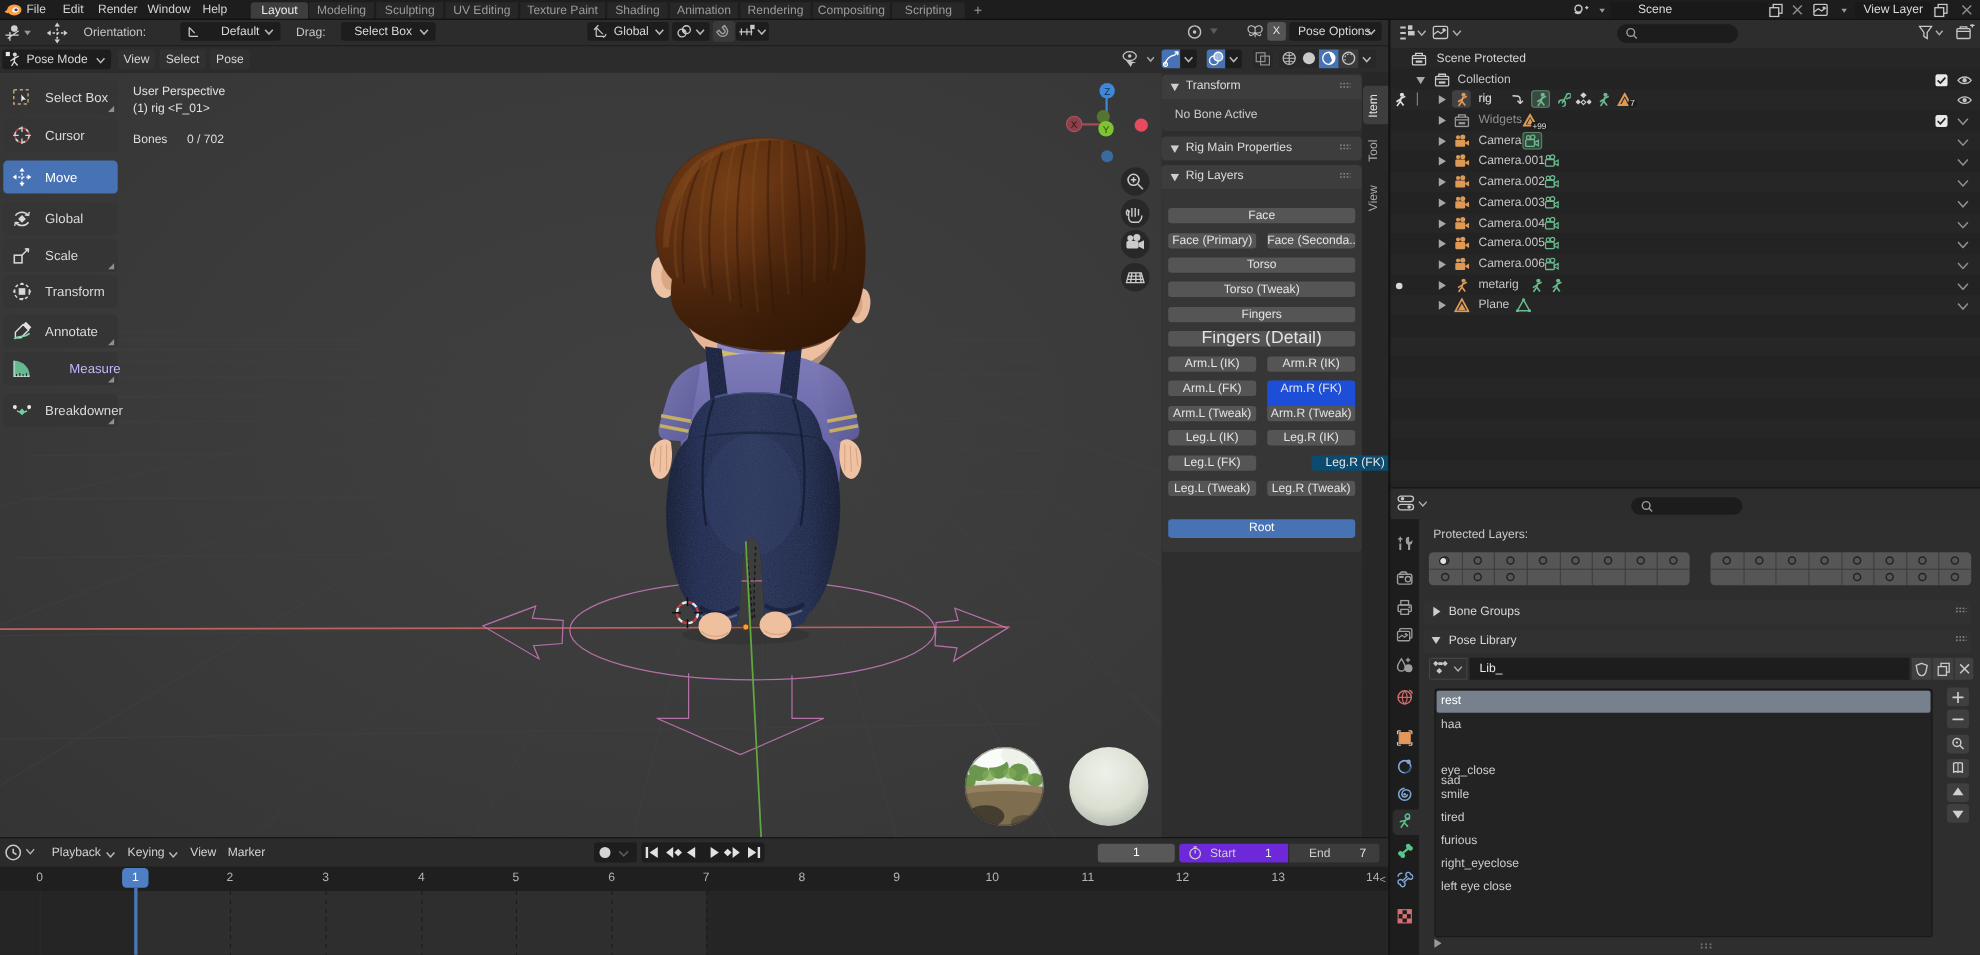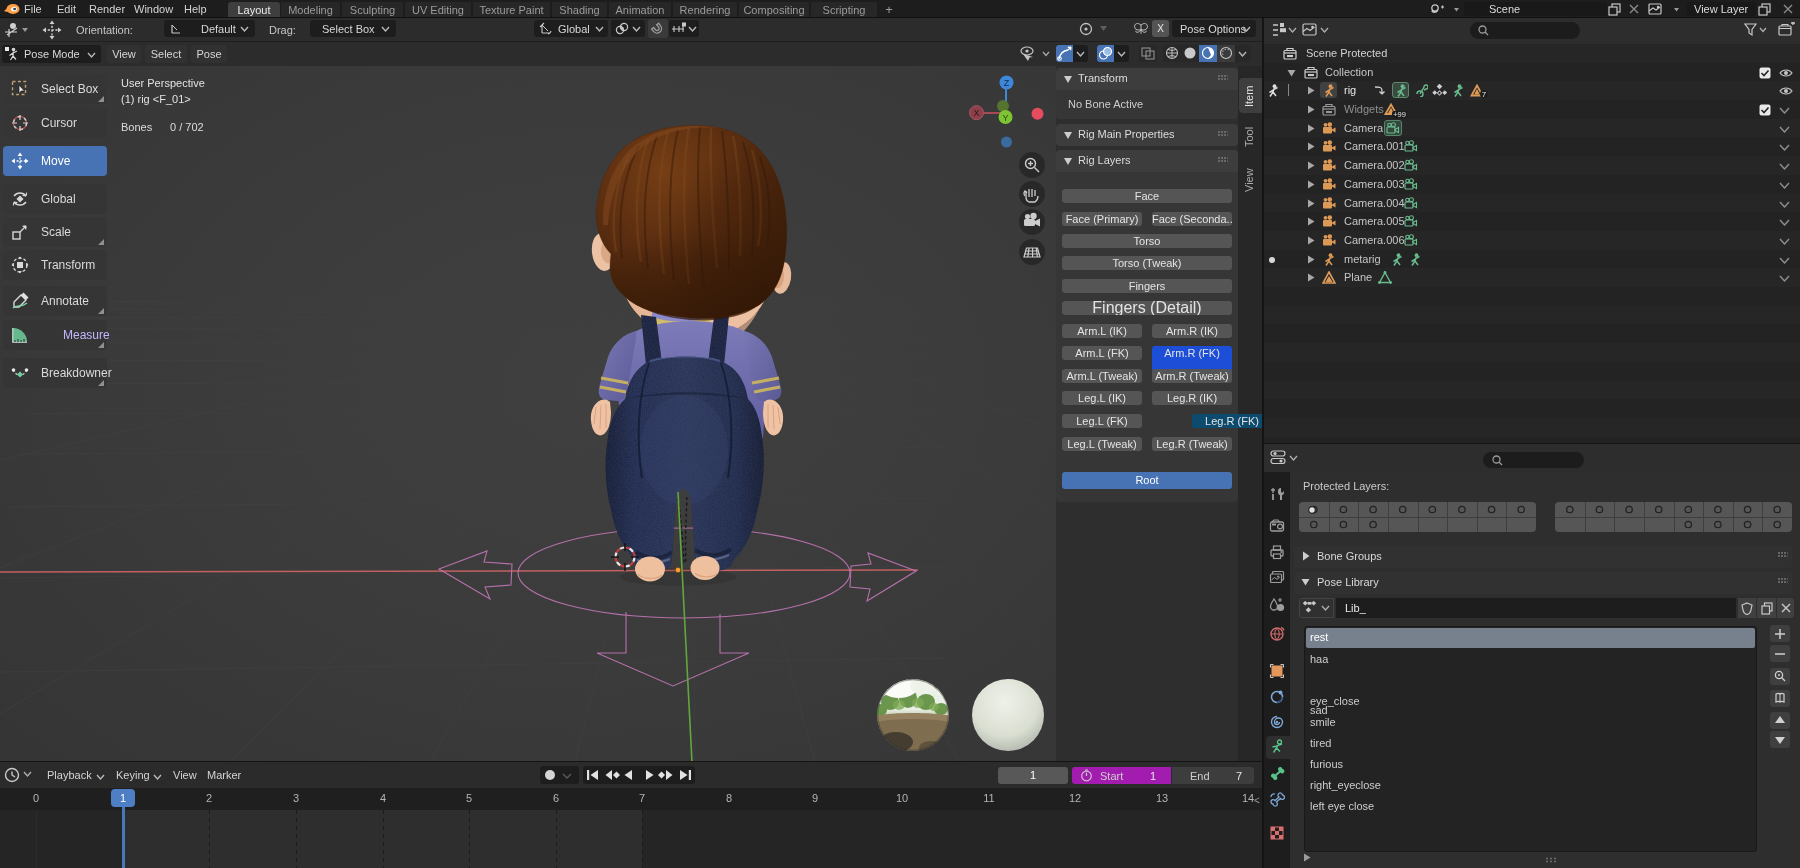--- a/index.html
+++ b/index.html
@@ -755,21 +755,21 @@
       <path d="M61 1 L61 11 L68.5 6 Z"></path>
       <path d="M81 1 L81 11 L87.5 6 Z"></path>
         <path d="M76.5 2.5 L80 6 L76.5 9.5 L73 6 Z"></path>
       <rect x="103.8" y="1" width="2.2" height="10"></rect>
         <path d="M95 1 L95 11 L102.5 6 Z"></path>
     </g>
   </svg>
 
   <div class="abs" style="left:998px;top:767px;width:70px;height:17px;background:#585858;border-radius:3px;color:#fff;font-size:11px;text-align:center;line-height:17px;">1</div>
 
-  <div class="abs" style="left:1072px;top:767px;width:99px;height:17px;background:#a21caf;border-radius:3px 0 0 3px;">
+  <div class="abs" style="left:1072px;top:767px;width:99px;height:17px;background:#6d28d9;border-radius:3px 0 0 3px;">
     <svg class="abs" style="left:8px;top:2px;" width="13" height="13" viewBox="0 0 13 13">
       <circle cx="6.5" cy="7" r="4.8" fill="none" stroke="#c8c8c8" stroke-width="1.2"></circle>
       <path d="M6.5 7 L6.5 3.8 M5 1 l3 0" stroke="#c8c8c8" stroke-width="1.2"></path>
     </svg>
     <span class="txt" style="left:28px;top:3px;color:#cfcfcf;">Start</span>
     <span class="txt" style="left:78px;top:3px;color:#e8e8e8;">1</span>
   </div>
   <div class="abs" style="left:1172px;top:767px;width:82px;height:17px;background:#3d3d3d;border-radius:0 3px 3px 0;">
     <span class="txt" style="left:18px;top:3px;color:#cfcfcf;">End</span>
     <span class="txt" style="left:64px;top:3px;color:#e8e8e8;">7</span>

